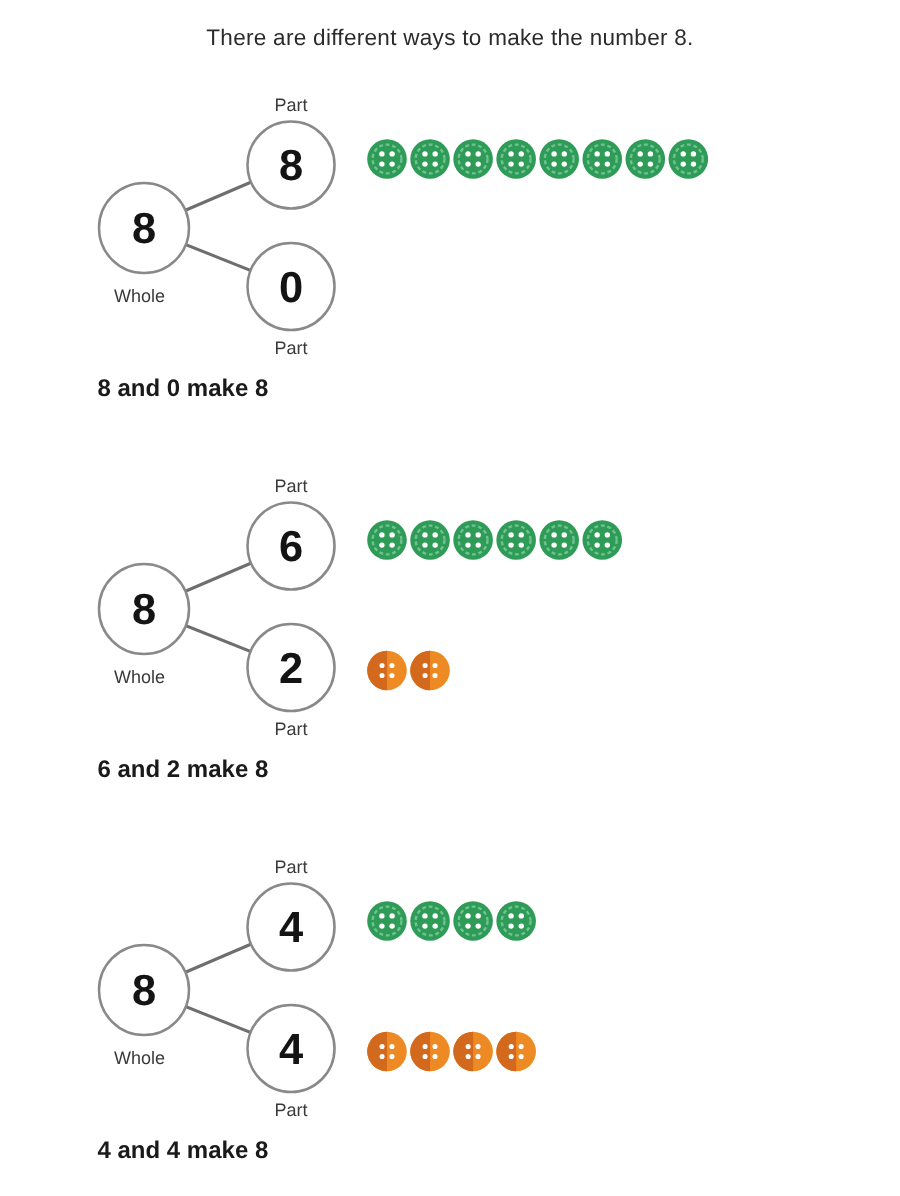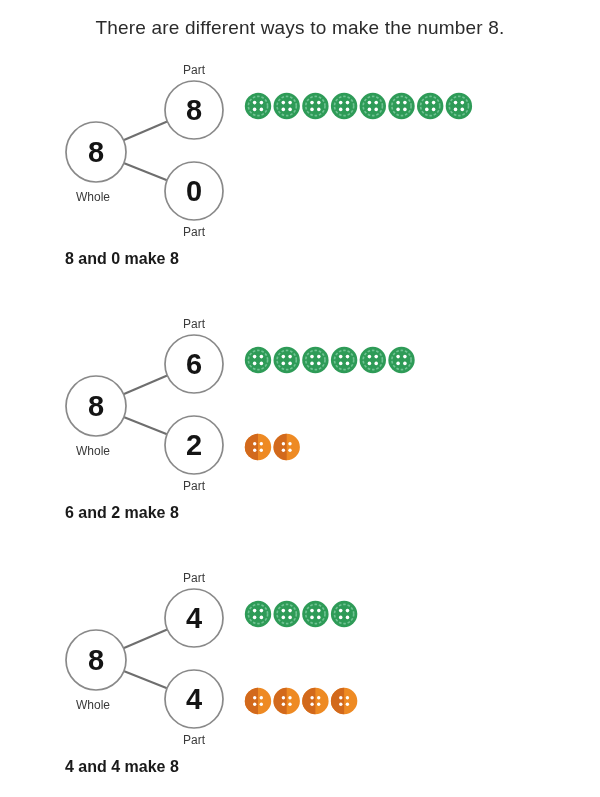--- a/index.html
+++ b/index.html
@@ -6,21 +6,21 @@
   .page{
     position:relative;
     width:600px;height:797px;
     background:#fff;
     font-family:"Liberation Sans", sans-serif;
     overflow:hidden;
   }
   .title{
     position:absolute;top:17px;left:0;width:600px;
     text-align:center;
-    font-size:19px;
+    font-size:15px;
     color:#2b2b2b;
     letter-spacing:.2px;
   }
   .diagram-block{position:absolute;left:16px;width:600px;height:220px;}
   svg text{font-family:"Liberation Sans", sans-serif;}
   .lbl{font-size:12px;fill:#3a3a3a;text-anchor:middle;}
   .num{font-size:29px;font-weight:bold;fill:#141414;text-anchor:middle;}
   .caption{font-size:16px;font-weight:bold;fill:#1a1a1a;}
 </style>
 </head>

